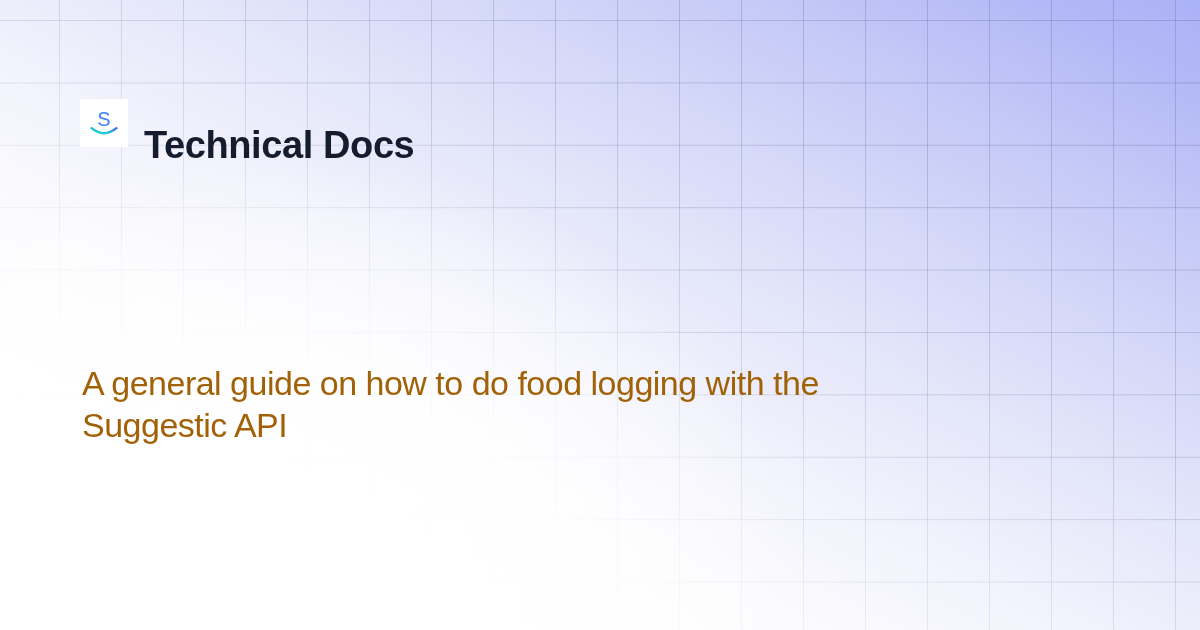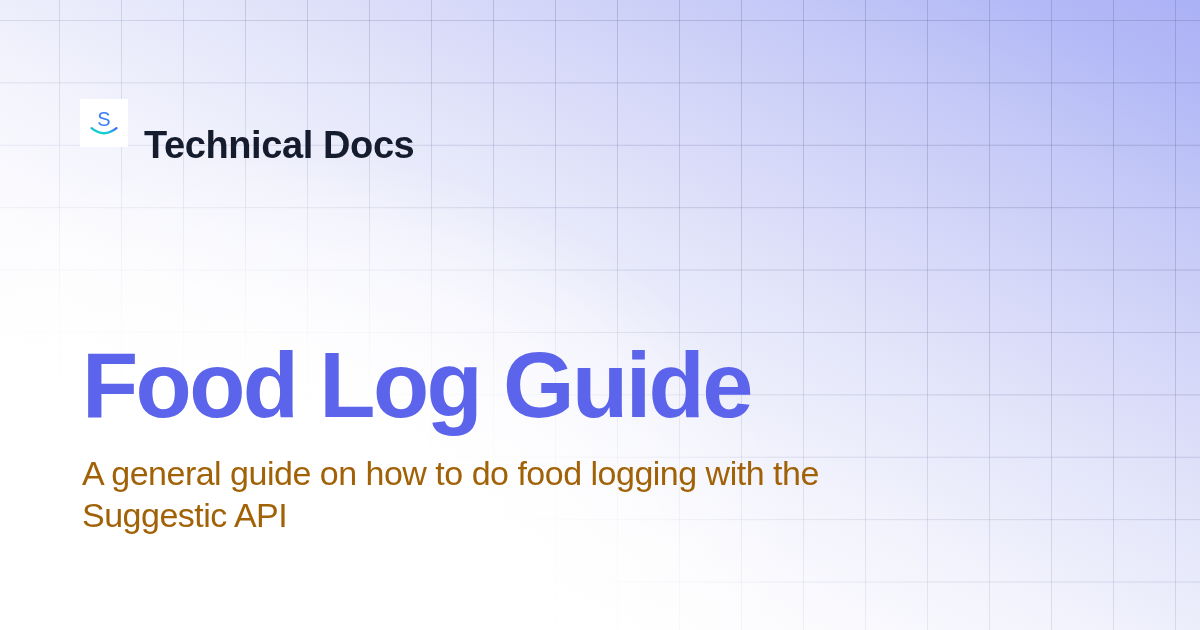--- a/index.html
+++ b/index.html
@@ -166,17 +166,16 @@
           <text x="20" y="22.5" text-anchor="middle" font-family="'Liberation Sans', sans-serif" font-size="20" font-weight="normal" fill="#3b7ff5">S</text>
           <path d="M7.5 25.2 Q20 35.4 32.5 25.2" fill="none" stroke="url(#smileGrad)" stroke-width="2.3" stroke-linecap="round"></path>
         </svg>
       </span>
     </div>
 
     <div class="brand-name">Technical Docs</div>
   </div>
 
   <div class="headline-block">
-    <h1 class="page-title">Food Log Guide</h1>
     <p class="page-subtitle">A general guide on how to do food logging with the Suggestic API</p>
   </div>
 
 </div>
 
 </body></html>

